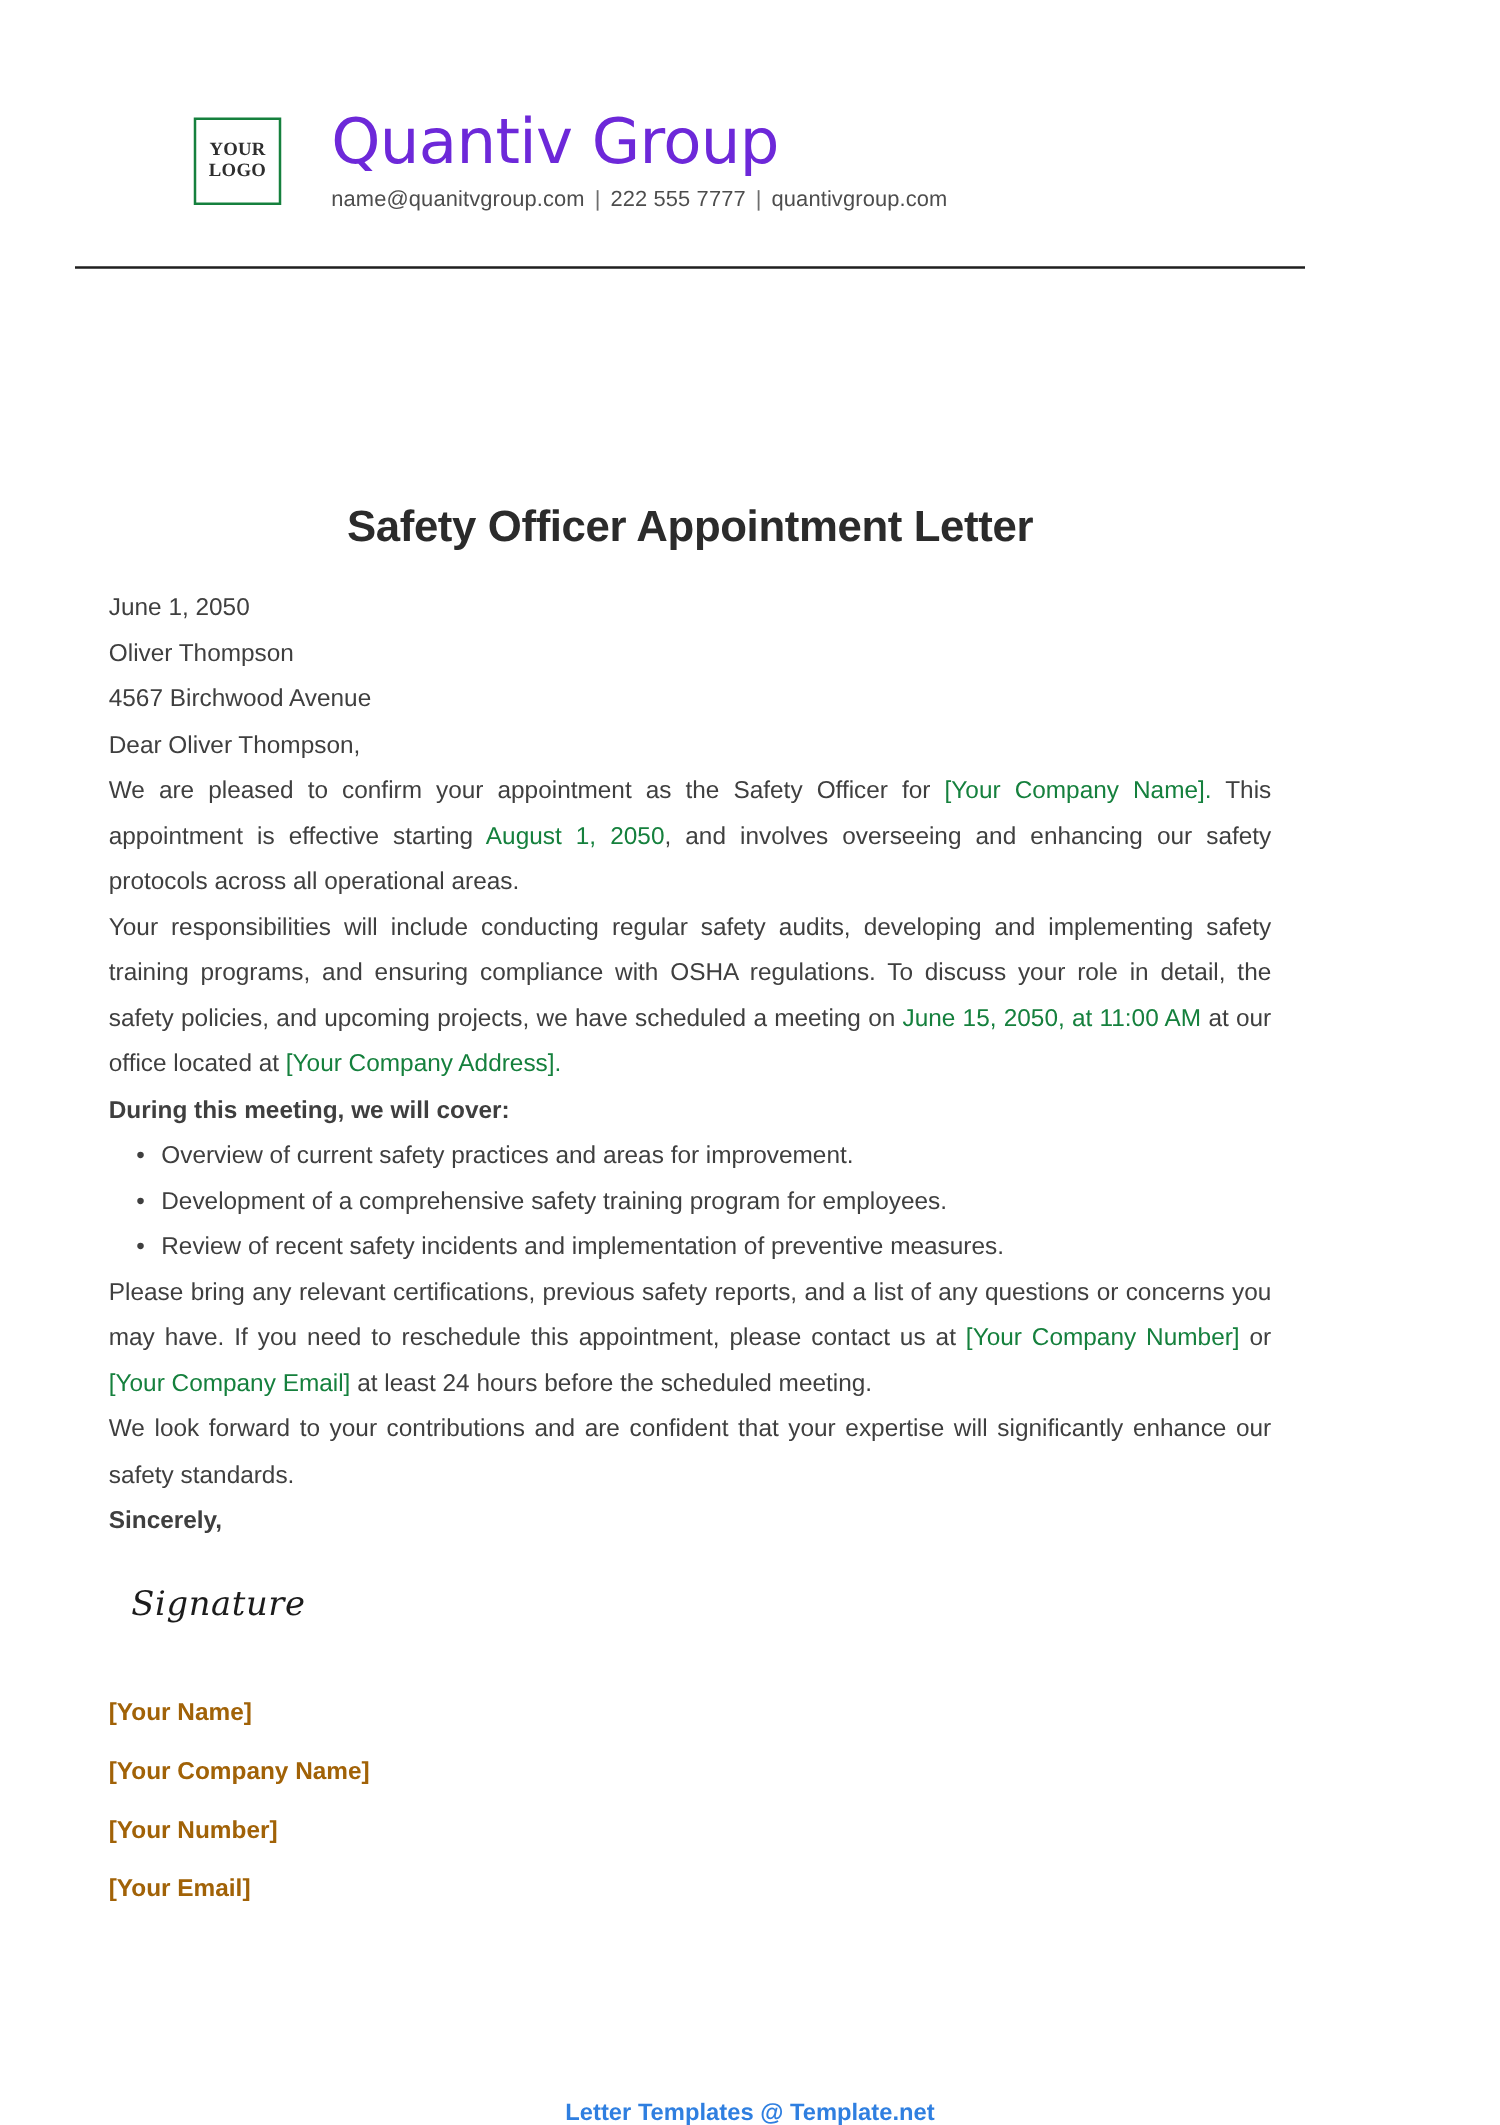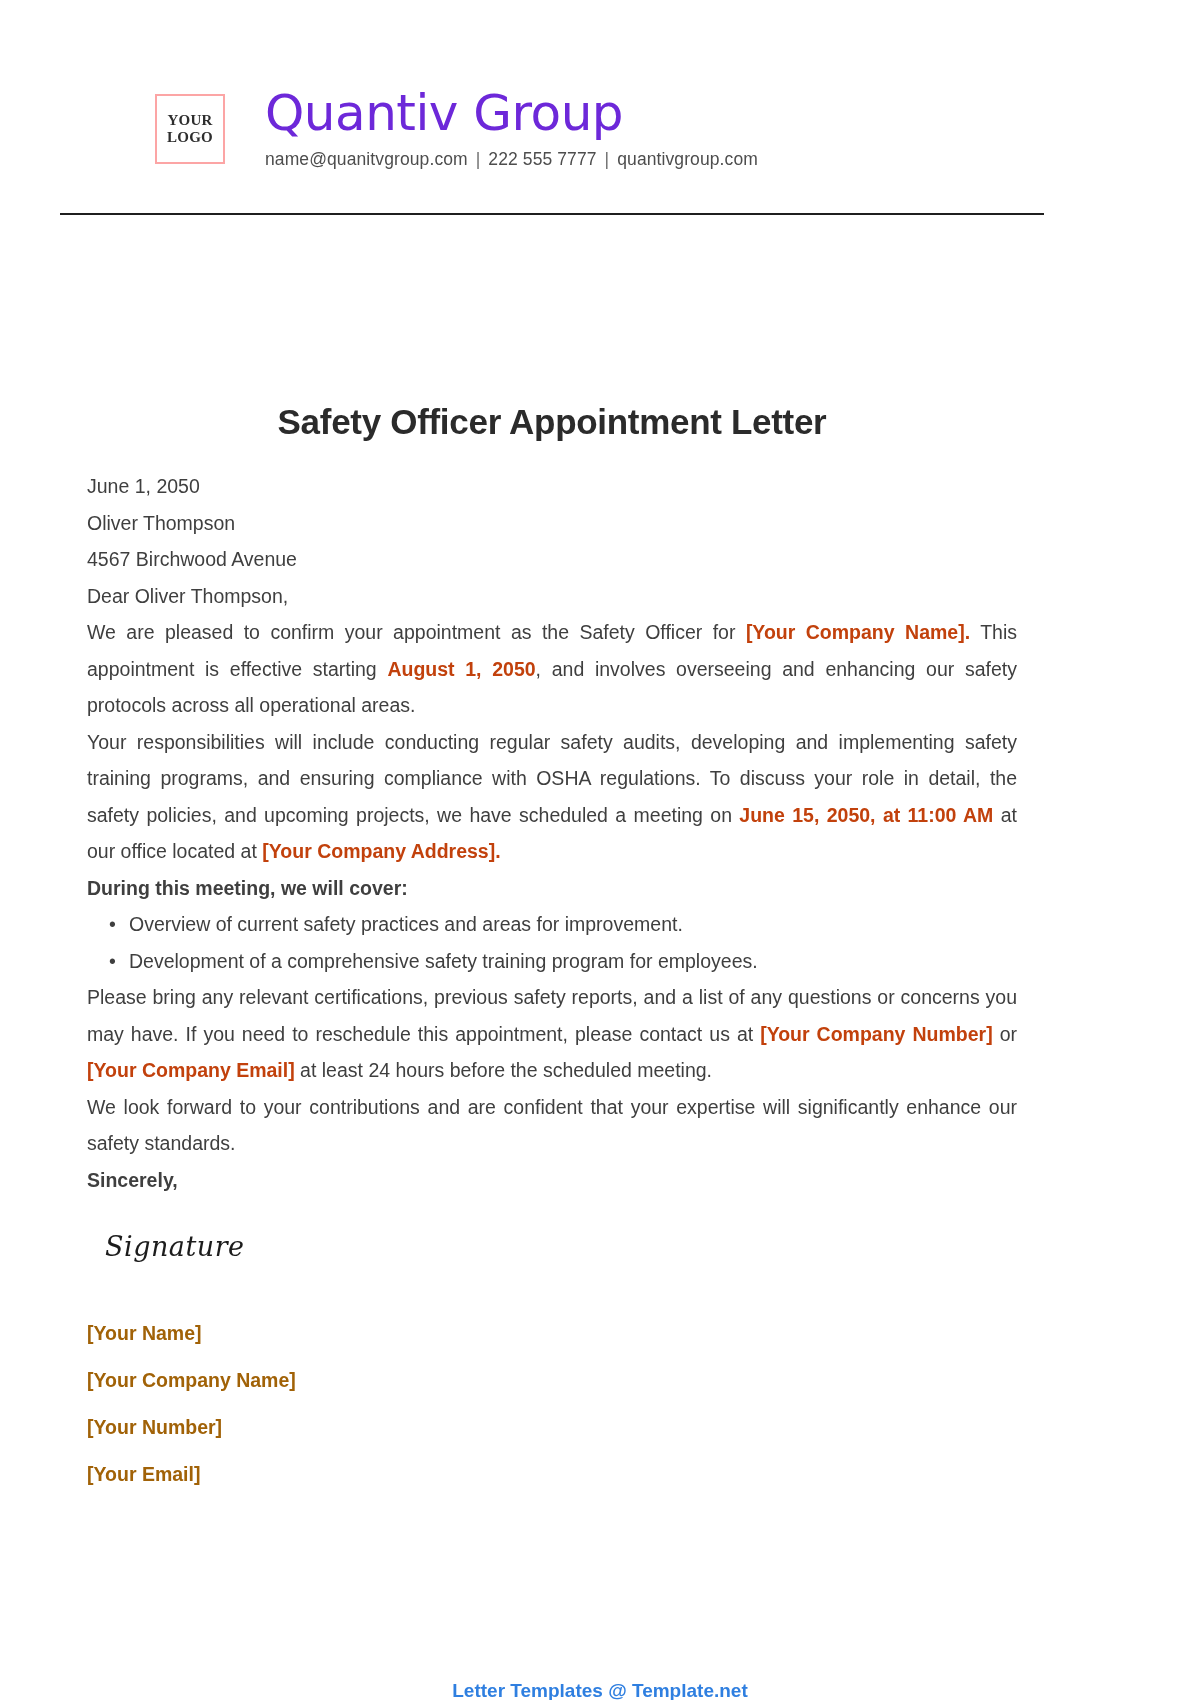--- a/index.html
+++ b/index.html
@@ -26,21 +26,21 @@
     left: 0;
     top: 0;
     width: 1200px;
     padding: 78px 60px 0 155px;
     display: flex;
     align-items: flex-start;
   }
   .logo-box {
     width: 70px;
     height: 70px;
-    border: 2px solid #fca5a5;
+    border: 2px solid #15803d;
     display: flex;
     flex-direction: column;
     align-items: center;
     justify-content: center;
     margin-top: 16px;
     flex: 0 0 auto;
   }
   .logo-box .l1, .logo-box .l2 {
     font-family: "Liberation Serif", serif;
     font-weight: bold;
@@ -102,21 +102,21 @@
   }
   p.para {
     font-size: 19.5px;
     line-height: 36.5px;
     color: #3f3f3f;
     margin: 0 0 0 0;
     text-align: justify;
     text-justify: inter-word;
   }
   p.para.last-noj { text-align: left; font-weight: bold; }
-  b, strong { color: #c2410c; font-weight: bold; }
+  b, strong { color: #15803d; font-weight: normal; }
 
   ul.bullets {
     margin: 0;
     padding: 0 0 0 22px;
     list-style: none;
   }
   ul.bullets li {
     font-size: 19.5px;
     line-height: 36.5px;
     color: #3f3f3f;
@@ -198,20 +198,21 @@
 
     <p class="para"><span>We are pleased to confirm your appointment as the Safety Officer for </span><b>[Your Company Name].</b><span> This appointment is effective starting </span><b>August 1, 2050</b><span>, and involves overseeing and enhancing our safety protocols across all operational areas.</span></p>
 
     <p class="para"><span>Your responsibilities will include conducting regular safety audits, developing and implementing safety training programs, and ensuring compliance with OSHA regulations. To discuss your role in detail, the safety policies, and upcoming projects, we have scheduled a meeting on </span><b>June 15, 2050, at 11:00 AM</b><span> at our office located at </span><b>[Your Company Address].</b></p>
 
     <p class="para last-noj">During this meeting, we will cover:</p>
 
     <ul class="bullets">
       <li>Overview of current safety practices and areas for improvement.</li>
       <li>Development of a comprehensive safety training program for employees.</li>
+      <li>Review of recent safety incidents and implementation of preventive measures.</li>
     </ul>
 
     <p class="para"><span>Please bring any relevant certifications, previous safety reports, and a list of any questions or concerns you may have. If you need to reschedule this appointment, please contact us at </span><b>[Your Company Number]</b><span> or </span><b>[Your Company Email]</b><span> at least 24 hours before the scheduled meeting.</span></p>
 
     <p class="para">We look forward to your contributions and are confident that your expertise will significantly enhance our safety standards.</p>
 
     <p class="para last-noj">Sincerely,</p>
 
     <div class="sig-gap"></div>
     <div class="signature">Signature</div>

